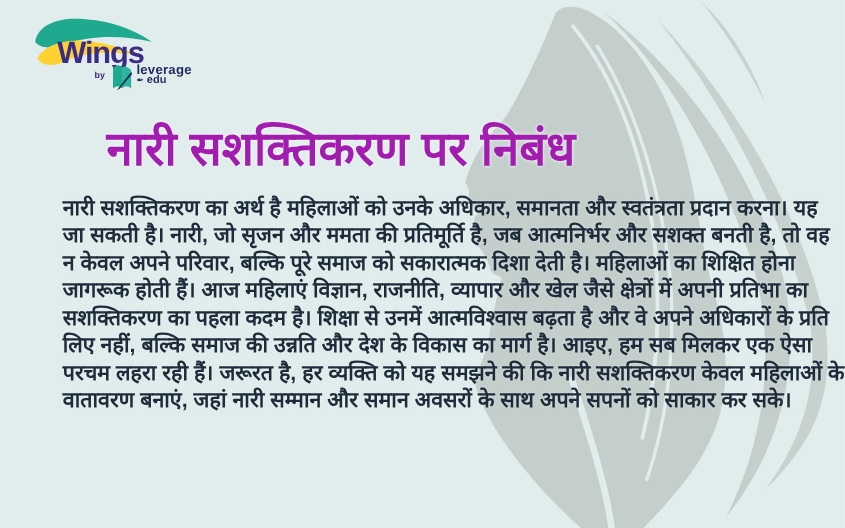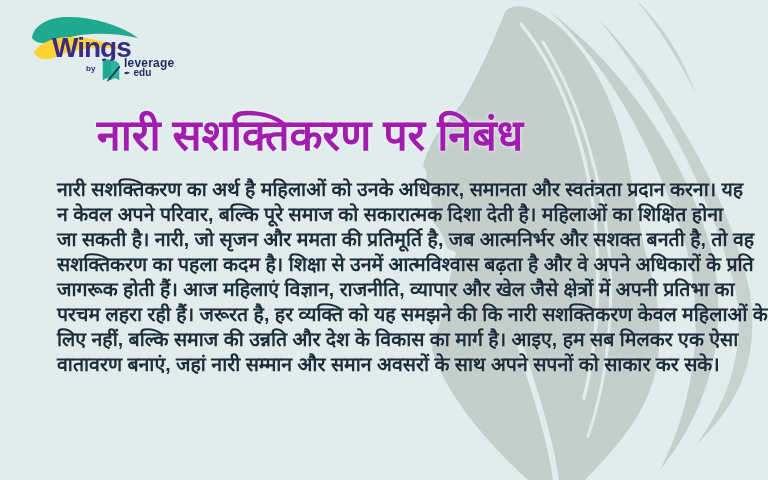--- a/index.html
+++ b/index.html
@@ -100,22 +100,22 @@
         <span class="partner-line1">leverage</span>
         <span class="partner-line2"><span class="pen-glyph">✒</span> <span>edu</span></span>
       </span>
     </div>
   </div>
 
   <h1 class="page-title">नारी सशक्तिकरण पर निबंध</h1>
 
   <div class="essay-body">
     <div class="essay-line">नारी सशक्तिकरण का अर्थ है महिलाओं को उनके अधिकार, समानता और स्वतंत्रता प्रदान करना। यह</div>
+    <div class="essay-line">जा सकती है। नारी, जो सृजन और ममता की प्रतिमूर्ति है, जब आत्मनिर्भर और सशक्त बनती है, तो वह</div>
     <div class="essay-line">न केवल अपने परिवार, बल्कि पूरे समाज को सकारात्मक दिशा देती है। महिलाओं का शिक्षित होना</div>
-    <div class="essay-line">जा सकती है। नारी, जो सृजन और ममता की प्रतिमूर्ति है, जब आत्मनिर्भर और सशक्त बनती है, तो वह</div>
+    <div class="essay-line">जागरूक होती हैं। आज महिलाएं विज्ञान, राजनीति, व्यापार और खेल जैसे क्षेत्रों में अपनी प्रतिभा का</div>
     <div class="essay-line">सशक्तिकरण का पहला कदम है। शिक्षा से उनमें आत्मविश्वास बढ़ता है और वे अपने अधिकारों के प्रति</div>
-    <div class="essay-line">जागरूक होती हैं। आज महिलाएं विज्ञान, राजनीति, व्यापार और खेल जैसे क्षेत्रों में अपनी प्रतिभा का</div>
+    <div class="essay-line">लिए नहीं, बल्कि समाज की उन्नति और देश के विकास का मार्ग है। आइए, हम सब मिलकर एक ऐसा</div>
     <div class="essay-line">परचम लहरा रही हैं। जरूरत है, हर व्यक्ति को यह समझने की कि नारी सशक्तिकरण केवल महिलाओं के</div>
-    <div class="essay-line">लिए नहीं, बल्कि समाज की उन्नति और देश के विकास का मार्ग है। आइए, हम सब मिलकर एक ऐसा</div>
     <div class="essay-line">वातावरण बनाएं, जहां नारी सम्मान और समान अवसरों के साथ अपने सपनों को साकार कर सके।</div>
   </div>
 
 </div>
 
 </body></html>

